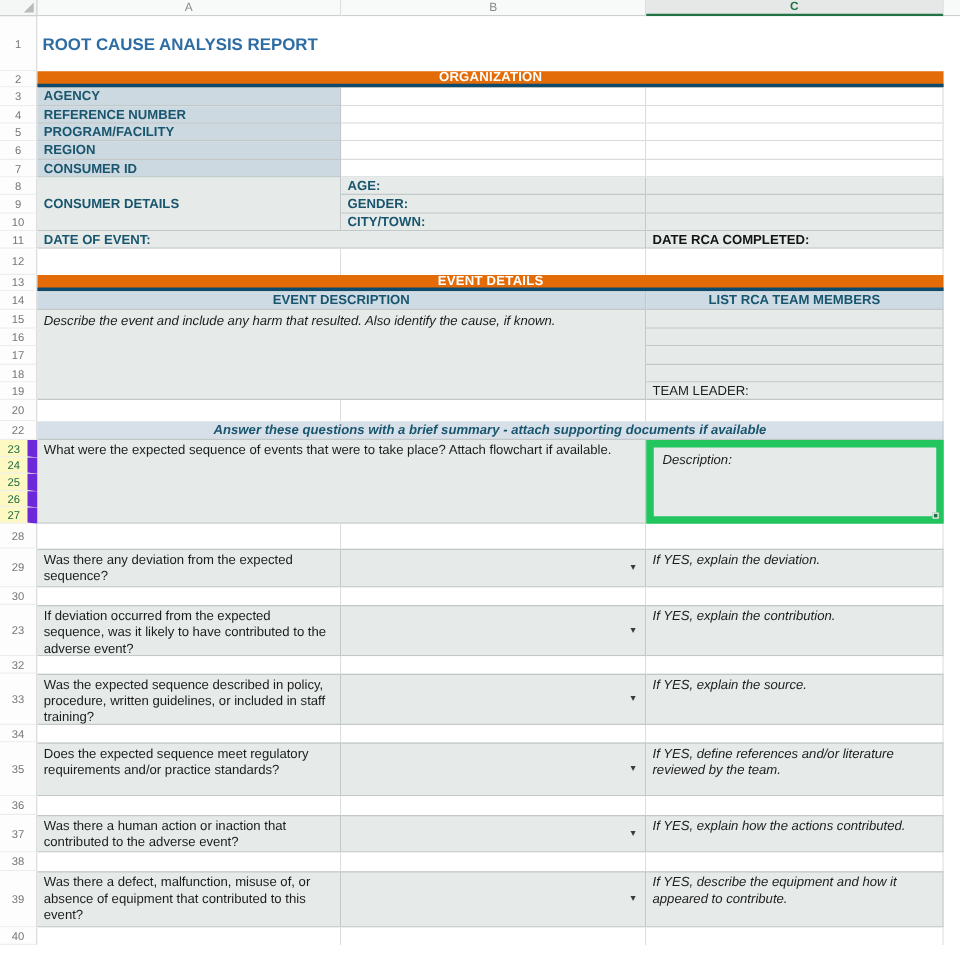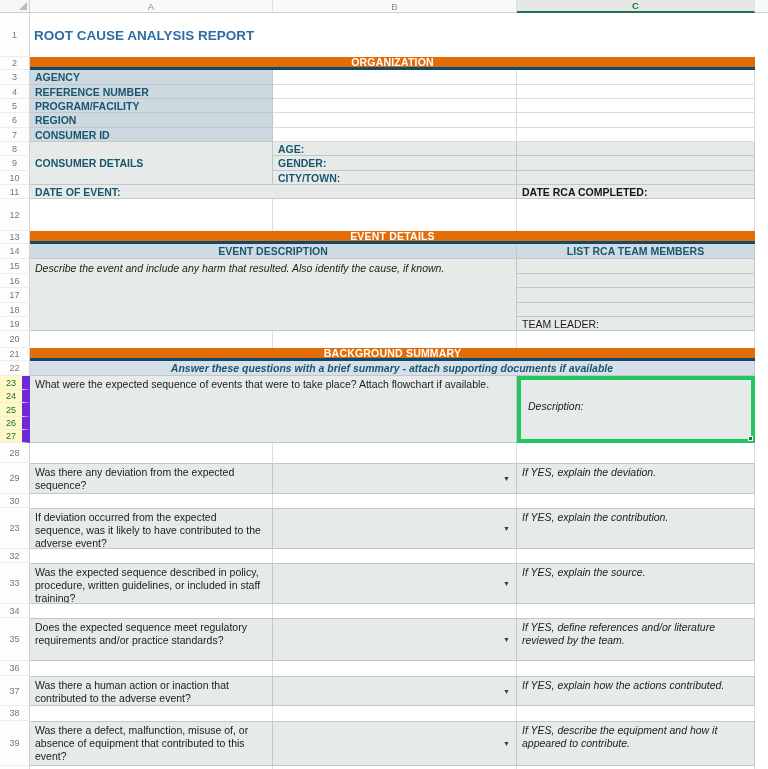--- a/index.html
+++ b/index.html
@@ -40,21 +40,21 @@
   .sp{background:#fff;border-right:1px solid #dcdfdf}
   .bt{border-top:1px solid #c2c8c7}
   .orange{background:#e36c09;border-bottom:3px solid #0c4a6e;color:#fff;font-weight:700;
           display:flex;align-items:center;justify-content:center;font-size:10.5px;letter-spacing:.2px}
   .teal{color:#19566e;font-weight:700}
   .blk{color:#141414;font-weight:700}
   .it{font-style:italic}
   .title{display:flex;align-items:center;background:#fff;color:#2e6da4;font-weight:700;font-size:13.5px;padding-left:4px}
   .dd{display:flex;align-items:center;justify-content:flex-end;padding-right:6px}
   .dd .arrow{font-size:7px;color:#3a3a3a;line-height:1}
-  .selcell{background:#e6ebea;border:4px solid #22c55e;padding:20px 7px;position:relative;line-height:1.22;overflow:visible}
+  .selcell{background:#e6ebea;border:6px solid #22c55e;padding:4px 7px;position:relative;line-height:1.22;overflow:visible}
   .handle{position:absolute;right:-2px;bottom:-2px;width:5px;height:5px;background:#217346;border:1px solid #fff}
   .q{line-height:1.22;padding:2px 5px}
 </style>
 </head>
 <body>
 
 <div class="sheet">
 
   <div class="r hdr" style="height:13px">
     <div class="corner wg">
@@ -134,21 +134,21 @@
     <div class="wf"></div>
   </div>
 
   <div class="r" style="height:14px">
     <div class="g">11</div>
     <div class="cell gray teal vc wab">DATE OF EVENT:</div>
     <div class="cell gray blk vc wc">DATE RCA COMPLETED:</div>
     <div class="wf"></div>
   </div>
 
-  <div class="r" style="height:32px">
+  <div class="r" style="height:21px">
     <div class="g">12</div>
     <div class="sp wa"></div>
     <div class="sp wb"></div>
     <div class="sp wc"></div>
     <div class="wf"></div>
   </div>
 
   <div class="r" style="height:13px">
     <div class="g">13</div>
     <div class="orange wabc">EVENT DETAILS</div>
@@ -182,25 +182,20 @@
   </div>
 
   <div class="r" style="height:17px">
     <div class="g">20</div>
     <div class="sp wa"></div>
     <div class="sp wb"></div>
     <div class="sp wc"></div>
     <div class="wf"></div>
   </div>
 
-  <div class="r" style="height:13px">
-    <div class="g">21</div>
-    <div class="orange wabc">BACKGROUND SUMMARY</div>
-    <div class="wf"></div>
-  </div>
 
   <div class="r" style="height:15px">
     <div class="g">22</div>
     <div class="cell iband teal it vc hc wabc">Answer these questions with a brief summary - attach supporting documents if available</div>
     <div class="wf"></div>
   </div>
 
   <div class="r" style="height:67px">
     <div class="col wg">
       <div class="g sel" style="height:14px">23</div>

